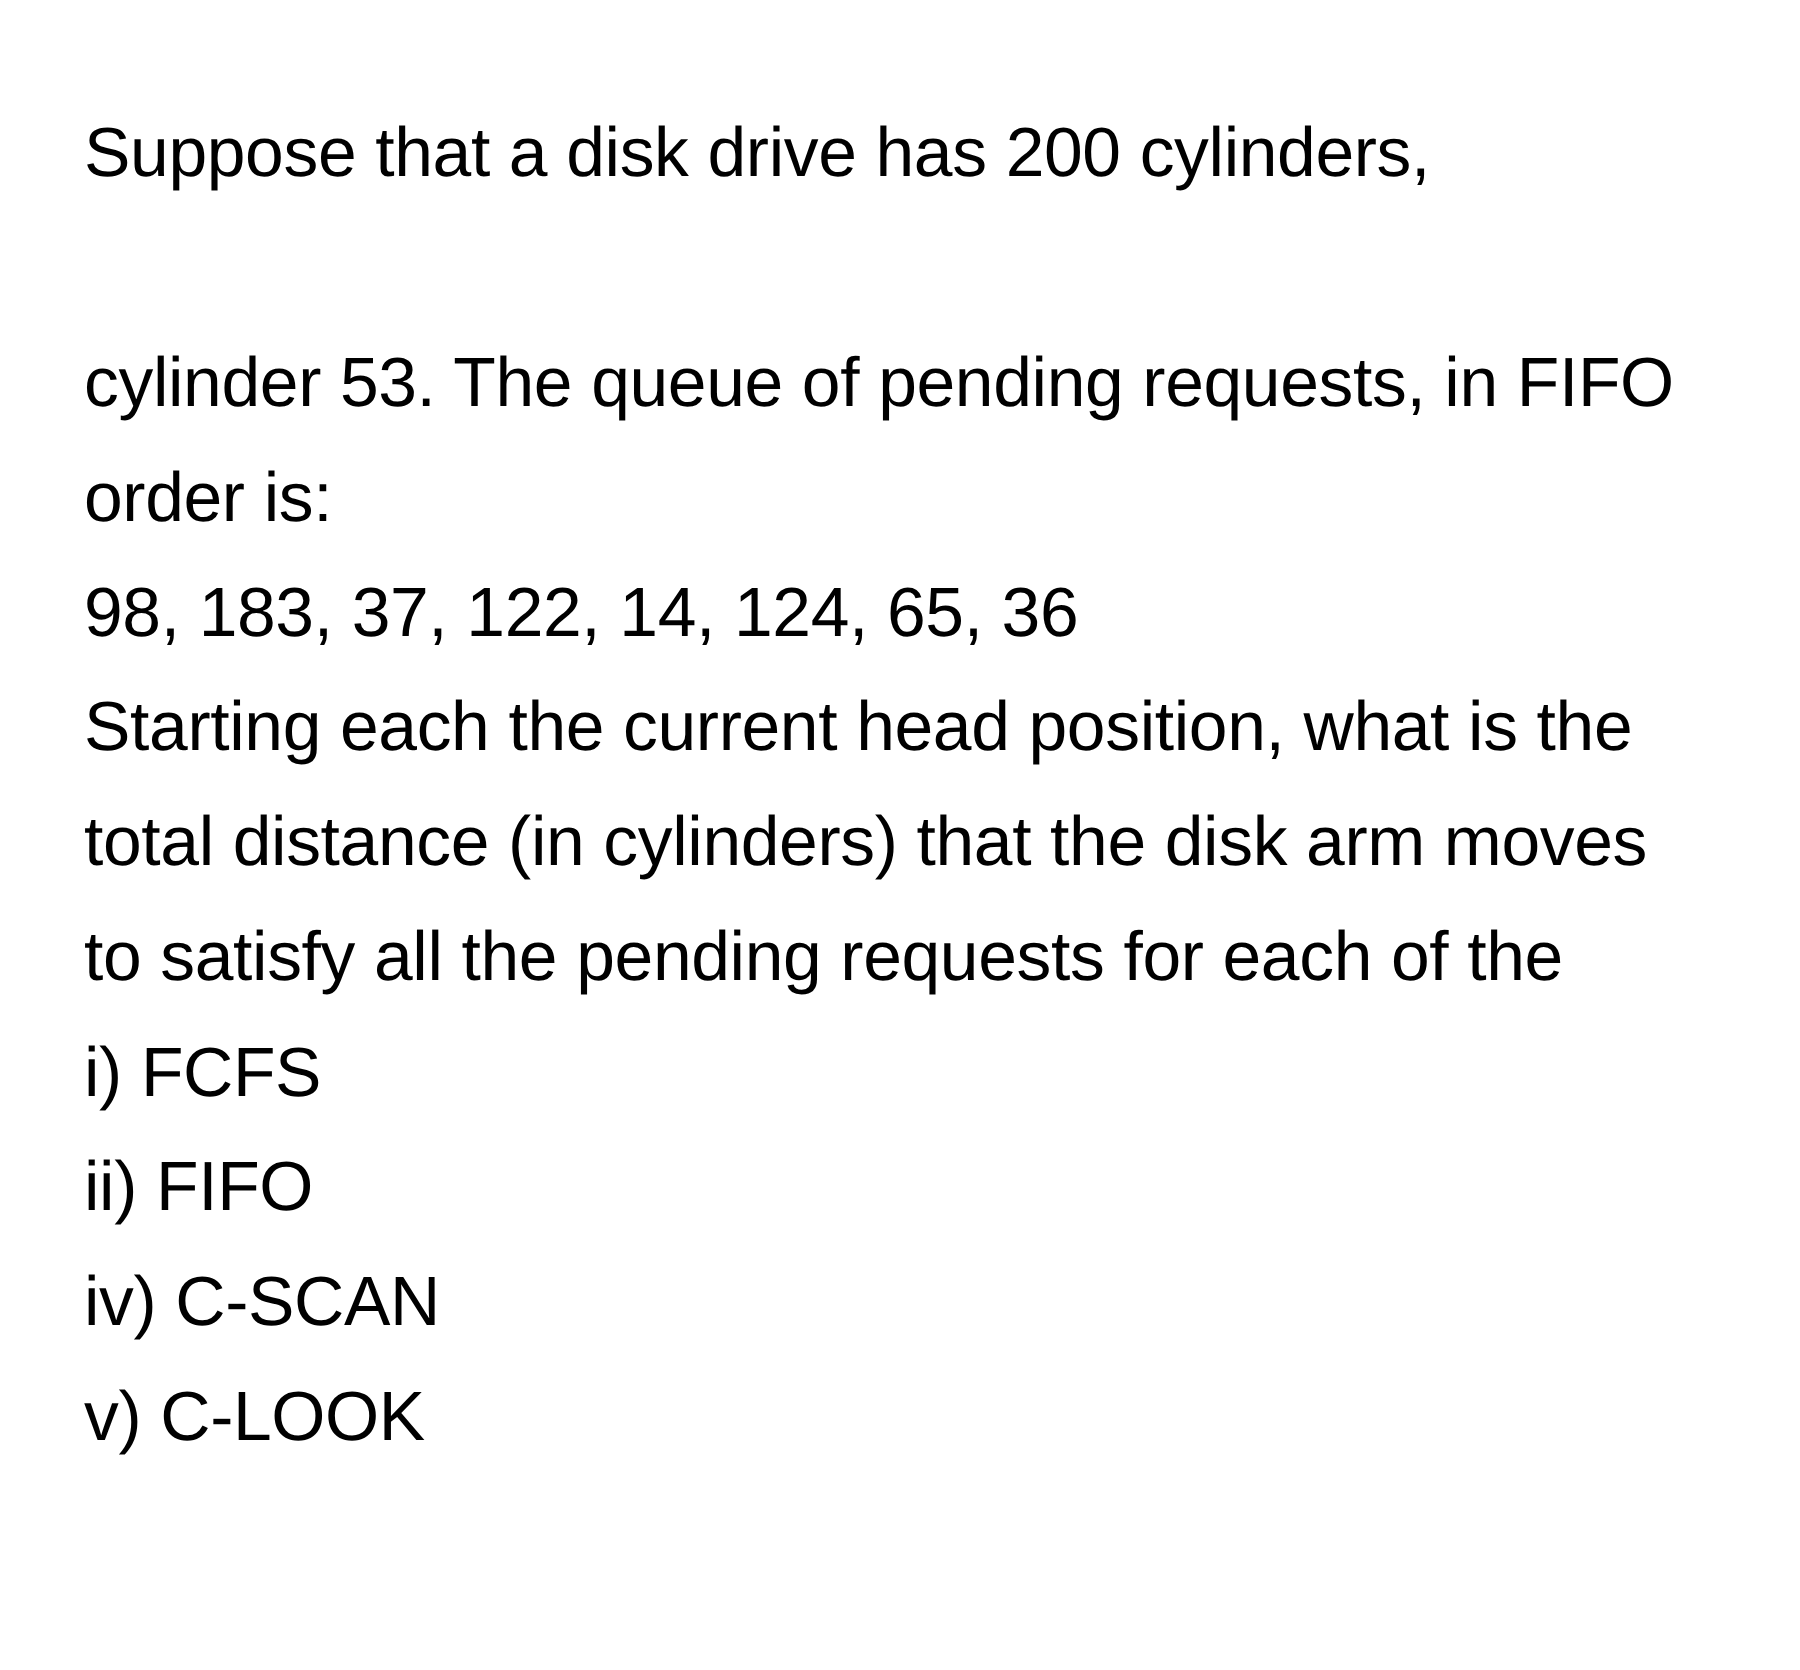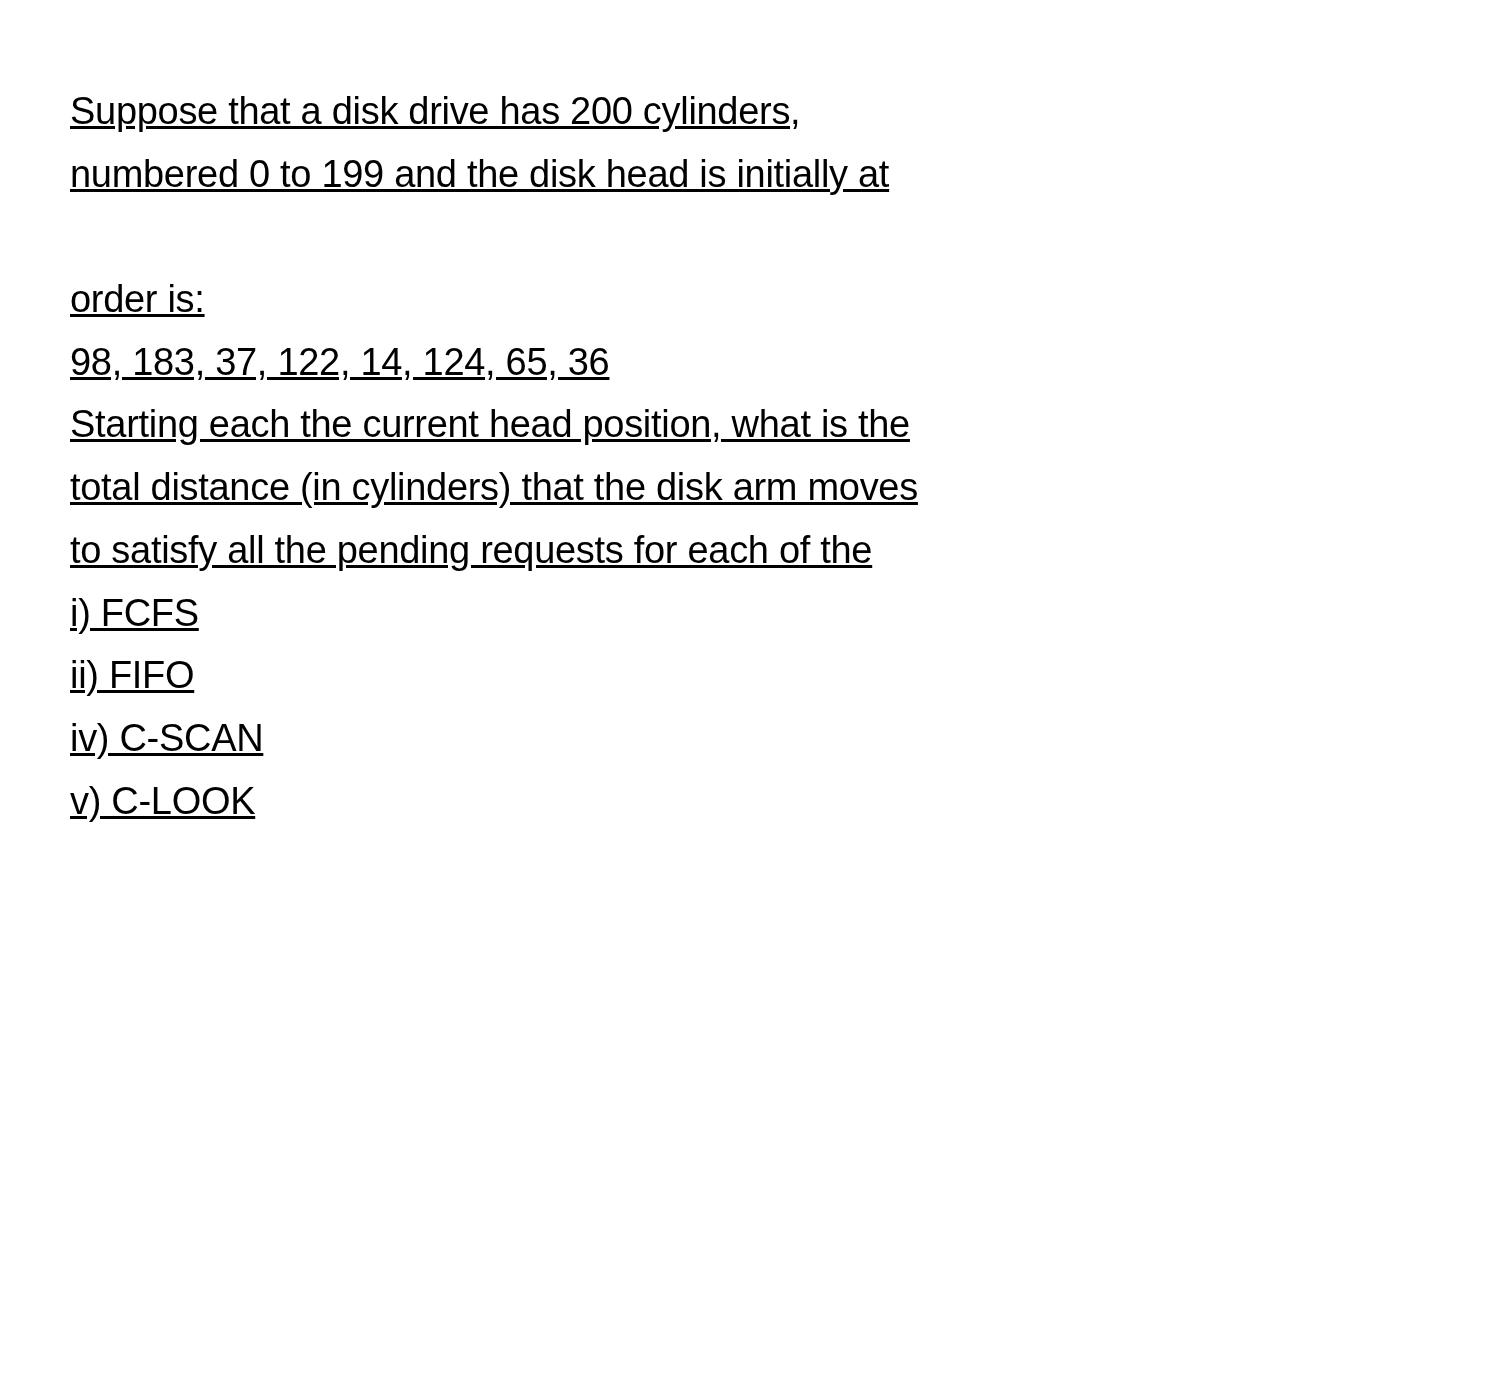--- a/index.html
+++ b/index.html
@@ -9,41 +9,40 @@
     }
     body {
       width: 1500px;
       height: 1392px;
       background: #ffffff;
       font-family: -apple-system, BlinkMacSystemFont, "Segoe UI", Helvetica, Arial, sans-serif;
       padding: 80px 70px;
       color: #000000;
     }
     .content {
-      font-size: 38px;
+      font-size: 58px;
       line-height: 1.65;
       font-weight: 400;
       letter-spacing: -0.3px;
-      text-decoration: underline;
     }
     .paragraph {
       margin-bottom: 0;
     }
     .list-item {
       display: block;
     }
   </style>
 </head>
 <body>
 
 <div class="content">
   <div class="paragraph">
     <span>Suppose that a disk drive has 200 cylinders,</span><br>
-    <span>numbered 0 to 199 and the disk head is initially at</span><br>
     <br>
+    <span>cylinder 53. The queue of pending requests, in FIFO</span><br>
     <span>order is:</span>
   </div>
   <div class="paragraph">
     <span>98, 183, 37, 122, 14, 124, 65, 36</span>
   </div>
   <div class="paragraph">
     <span>Starting each the current head position, what is the</span><br>
     <span>total distance (in cylinders) that the disk arm moves</span><br>
     <span>to satisfy all the pending requests for each of the</span><br>
   </div>

